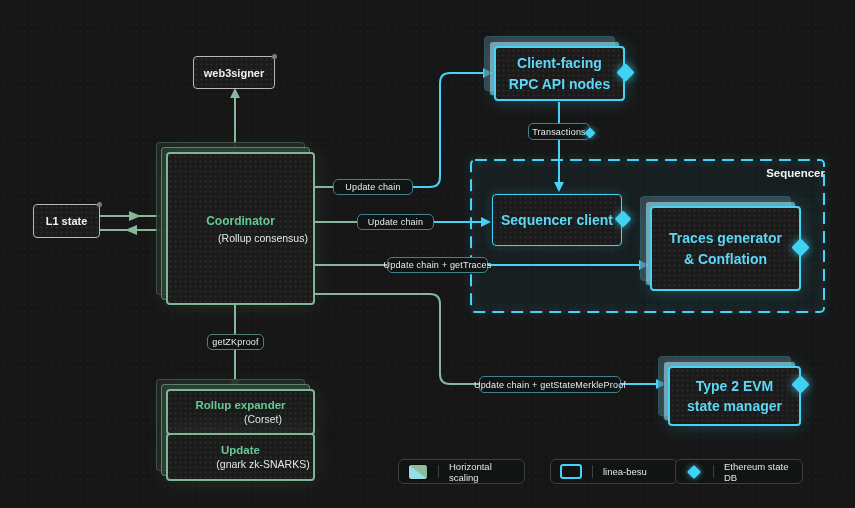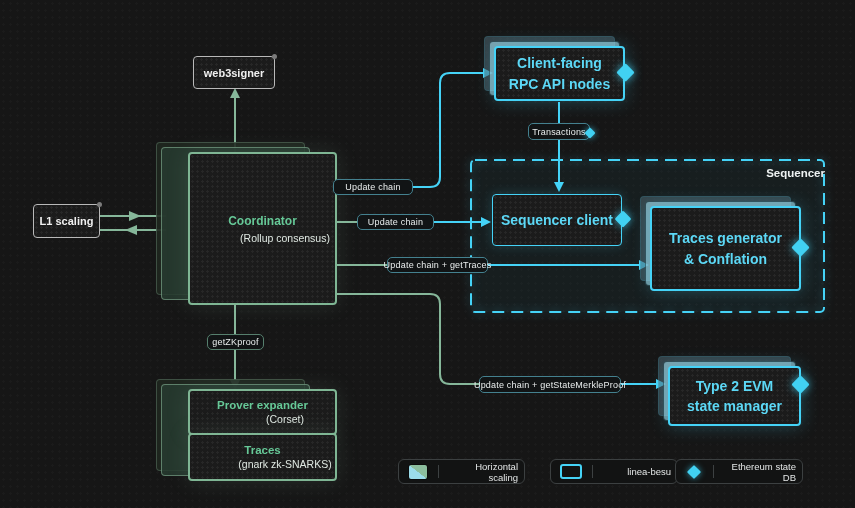--- a/index.html
+++ b/index.html
@@ -21,21 +21,21 @@
   .box{
     position:relative;width:100%;height:100%;box-sizing:border-box;border-radius:4px;
     background-color:#1b1b1b;
     background-image:radial-gradient(rgba(255,255,255,.05) 1px, transparent 1.2px);
     background-size:5px 5px;
     display:flex;flex-direction:column;align-items:center;justify-content:center;
     text-align:center;
   }
   .cyanborder{border:2px solid #45D3F7;box-shadow:0 0 18px rgba(69,211,247,.28);}
   .cyanborder-thin{border:1.5px solid #45D3F7;box-shadow:0 0 12px rgba(69,211,247,.2);}
-  .greenborder{border:2px solid #7FB694;box-shadow:0 0 22px rgba(134,183,154,.16);margin-left:22px;}
+  .greenborder{border:2px solid #7FB694;box-shadow:0 0 22px rgba(134,183,154,.16);}
   .plain{border:1px solid #b9b9b9;box-shadow:none;}
   .cornerdot{position:absolute;top:-3px;right:-3px;width:5px;height:5px;border-radius:50%;background:#7b7b7b;}
   .t-white{color:#f0f0f0;font-weight:bold;font-size:11px;}
   .t-cyan{color:#5CD8F6;font-weight:bold;font-size:14px;line-height:1.45;}
   .t-green-title{color:#66C897;font-weight:bold;font-size:12px;}
   .t-sub{color:#dfe8e2;font-size:10.5px;margin-top:4px;padding-left:45px;}
   .seq-title{position:absolute;left:470px;top:167px;width:355px;text-align:right;
     color:#eef2f2;font-weight:bold;font-size:11.5px;}
   
   .pill{
@@ -46,21 +46,21 @@
   .pill-green{border-color:#567F6D;}
   .diamond{position:absolute;background:#41D1F2;transform:rotate(45deg);border-radius:1.5px;
     box-shadow:0 0 9px rgba(65,209,242,.8);}
   .pill .diamond{box-shadow:0 0 6px rgba(65,209,242,.8);}
   
   .legend-item{
     position:absolute;box-sizing:border-box;height:25px;display:flex;align-items:center;
     background:#121313;border:1px solid #3c4041;border-radius:6px;padding-left:9px;
   }
   .ldivider{width:1px;height:13px;background:#3d4142;margin:0 10px;flex:none;}
-  .ltext{flex:1;text-align:right;color:#e3e6e6;font-size:9.5px;padding-right:6px;}
+  .ltext{flex:1;text-align:left;color:#e3e6e6;font-size:9.5px;padding-right:6px;}
   .icon-hscale{flex:none;width:18px;height:14px;border-radius:3px;border:1px solid #0b0b0b;
     background:linear-gradient(to bottom left,#8CBE9E 49.5%,#9BDCEA 50.5%);}
   .icon-besu{flex:none;width:18px;height:11px;border-radius:3px;border:2px solid #45D3F7;background:transparent;}
   .icon-dbdiamond{flex:none;width:10px;height:10px;background:#41D1F2;transform:rotate(45deg);
     border-radius:1px;margin:0 4px;box-shadow:0 0 6px rgba(65,209,242,.7);}
 </style>
 </head>
 <body>
 
 <div class="stage">
@@ -107,21 +107,21 @@
   <div class="node" style="left:193px;top:56px;width:82px;height:33px">
     <div class="box plain">
       <span class="cornerdot"></span>
       <span class="t-white">web3signer</span>
     </div>
   </div>
 
   <div class="node" style="left:33px;top:204px;width:67px;height:34px">
     <div class="box plain">
       <span class="cornerdot"></span>
-      <span class="t-white">L1 scaling</span>
+      <span class="t-white">L1 state</span>
     </div>
   </div>
 
   <div class="node green" style="left:166px;top:152px;width:149px;height:153px">
     <div class="layer l2"></div>
     <div class="layer l1"></div>
     <div class="box greenborder">
       <span class="t-green-title">Coordinator</span>
       <span class="t-sub">(Rollup consensus)</span>
     </div>
@@ -149,25 +149,25 @@
       <span class="t-cyan">Traces generator</span>
       <span class="t-cyan">&amp; Conflation</span>
     </div>
   </div>
 
   <div class="node green" style="left:166px;top:389px;width:149px;height:92px">
     <div class="layer l2"></div>
     <div class="layer l1"></div>
     <div style="position:relative;width:100%;height:100%">
       <div class="box greenborder" style="height:46px">
-        <span class="t-green-title" style="font-size:11.5px">Prover expander</span>
+        <span class="t-green-title" style="font-size:11.5px">Rollup expander</span>
         <span class="t-sub" style="margin-top:2px">(Corset)</span>
       </div>
       <div class="box greenborder" style="height:48px;margin-top:-2px">
-        <span class="t-green-title" style="font-size:11.5px">Traces</span>
+        <span class="t-green-title" style="font-size:11.5px">Update</span>
         <span class="t-sub" style="margin-top:2px">(gnark zk-SNARKS)</span>
       </div>
     </div>
   </div>
 
   <div class="node cyan" style="left:668px;top:366px;width:133px;height:60px">
     <div class="layer l2"></div>
     <div class="layer l1"></div>
     <div class="box cyanborder">
       <span class="t-cyan">Type 2 EVM</span>

